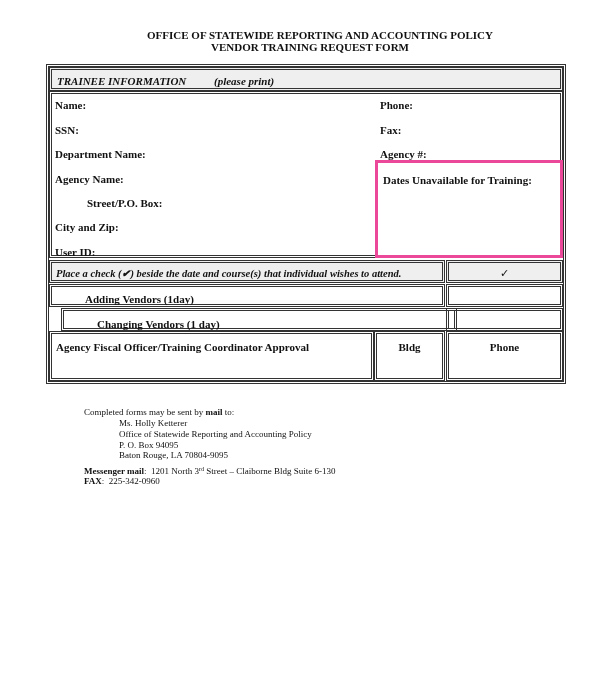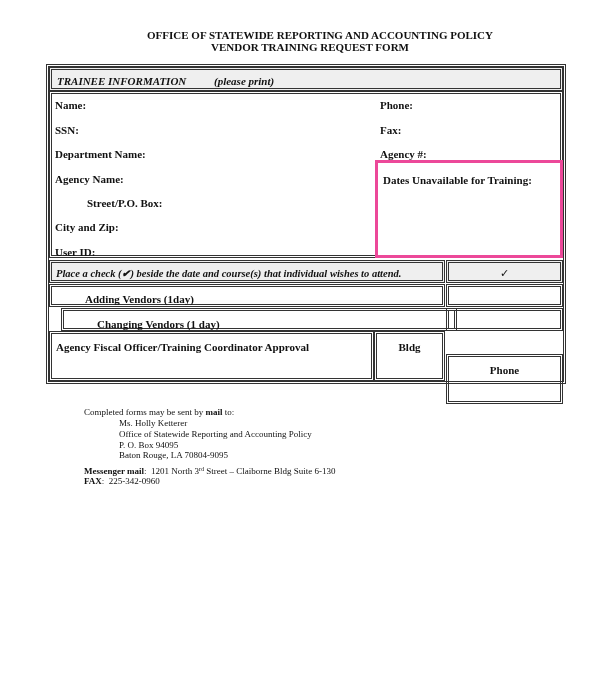--- a/index.html
+++ b/index.html
@@ -64,21 +64,21 @@
   <span class="lbl" style="left:33px;top:7px;">Changing Vendors (1 day)</span>
 </div>
 <div class="box" style="left:446px;top:308px;width:117px;height:23px;"></div>
 
 <div class="box" style="left:49px;top:331px;width:325px;height:50px;">
   <span class="lbl" style="left:4px;top:7px;">Agency Fiscal Officer/Training Coordinator Approval</span>
 </div>
 <div class="box" style="left:374px;top:331px;width:71px;height:50px;text-align:center;">
   <span class="lbl" style="left:0;right:0;top:7px;text-align:center;">Bldg</span>
 </div>
-<div class="box" style="left:446px;top:331px;width:117px;height:50px;margin-top:23px;">
+<div class="box" style="left:446px;top:331px;width:117px;height:50px;">
   <span class="lbl" style="left:0;right:0;top:7px;text-align:center;">Phone</span>
 </div>
 
 <div class="foot" style="left:84px;top:395px;"><span>Completed forms may be sent by </span><b>mail</b><span> to:</span></div>
 <div class="foot" style="left:119px;top:406px;">Ms. Holly Ketterer</div>
 <div class="foot" style="left:119px;top:417px;">Office of Statewide Reporting and Accounting Policy</div>
 <div class="foot" style="left:119px;top:428px;">P. O. Box 94095</div>
 <div class="foot" style="left:119px;top:438px;">Baton Rouge, LA 70804-9095</div>
 
 <div class="foot" style="left:84px;top:454px;"><b>Messenger mail</b>:&nbsp;&nbsp;<span>1201 North 3</span><sup>rd</sup><span> Street – Claiborne Bldg Suite 6-130</span></div>

